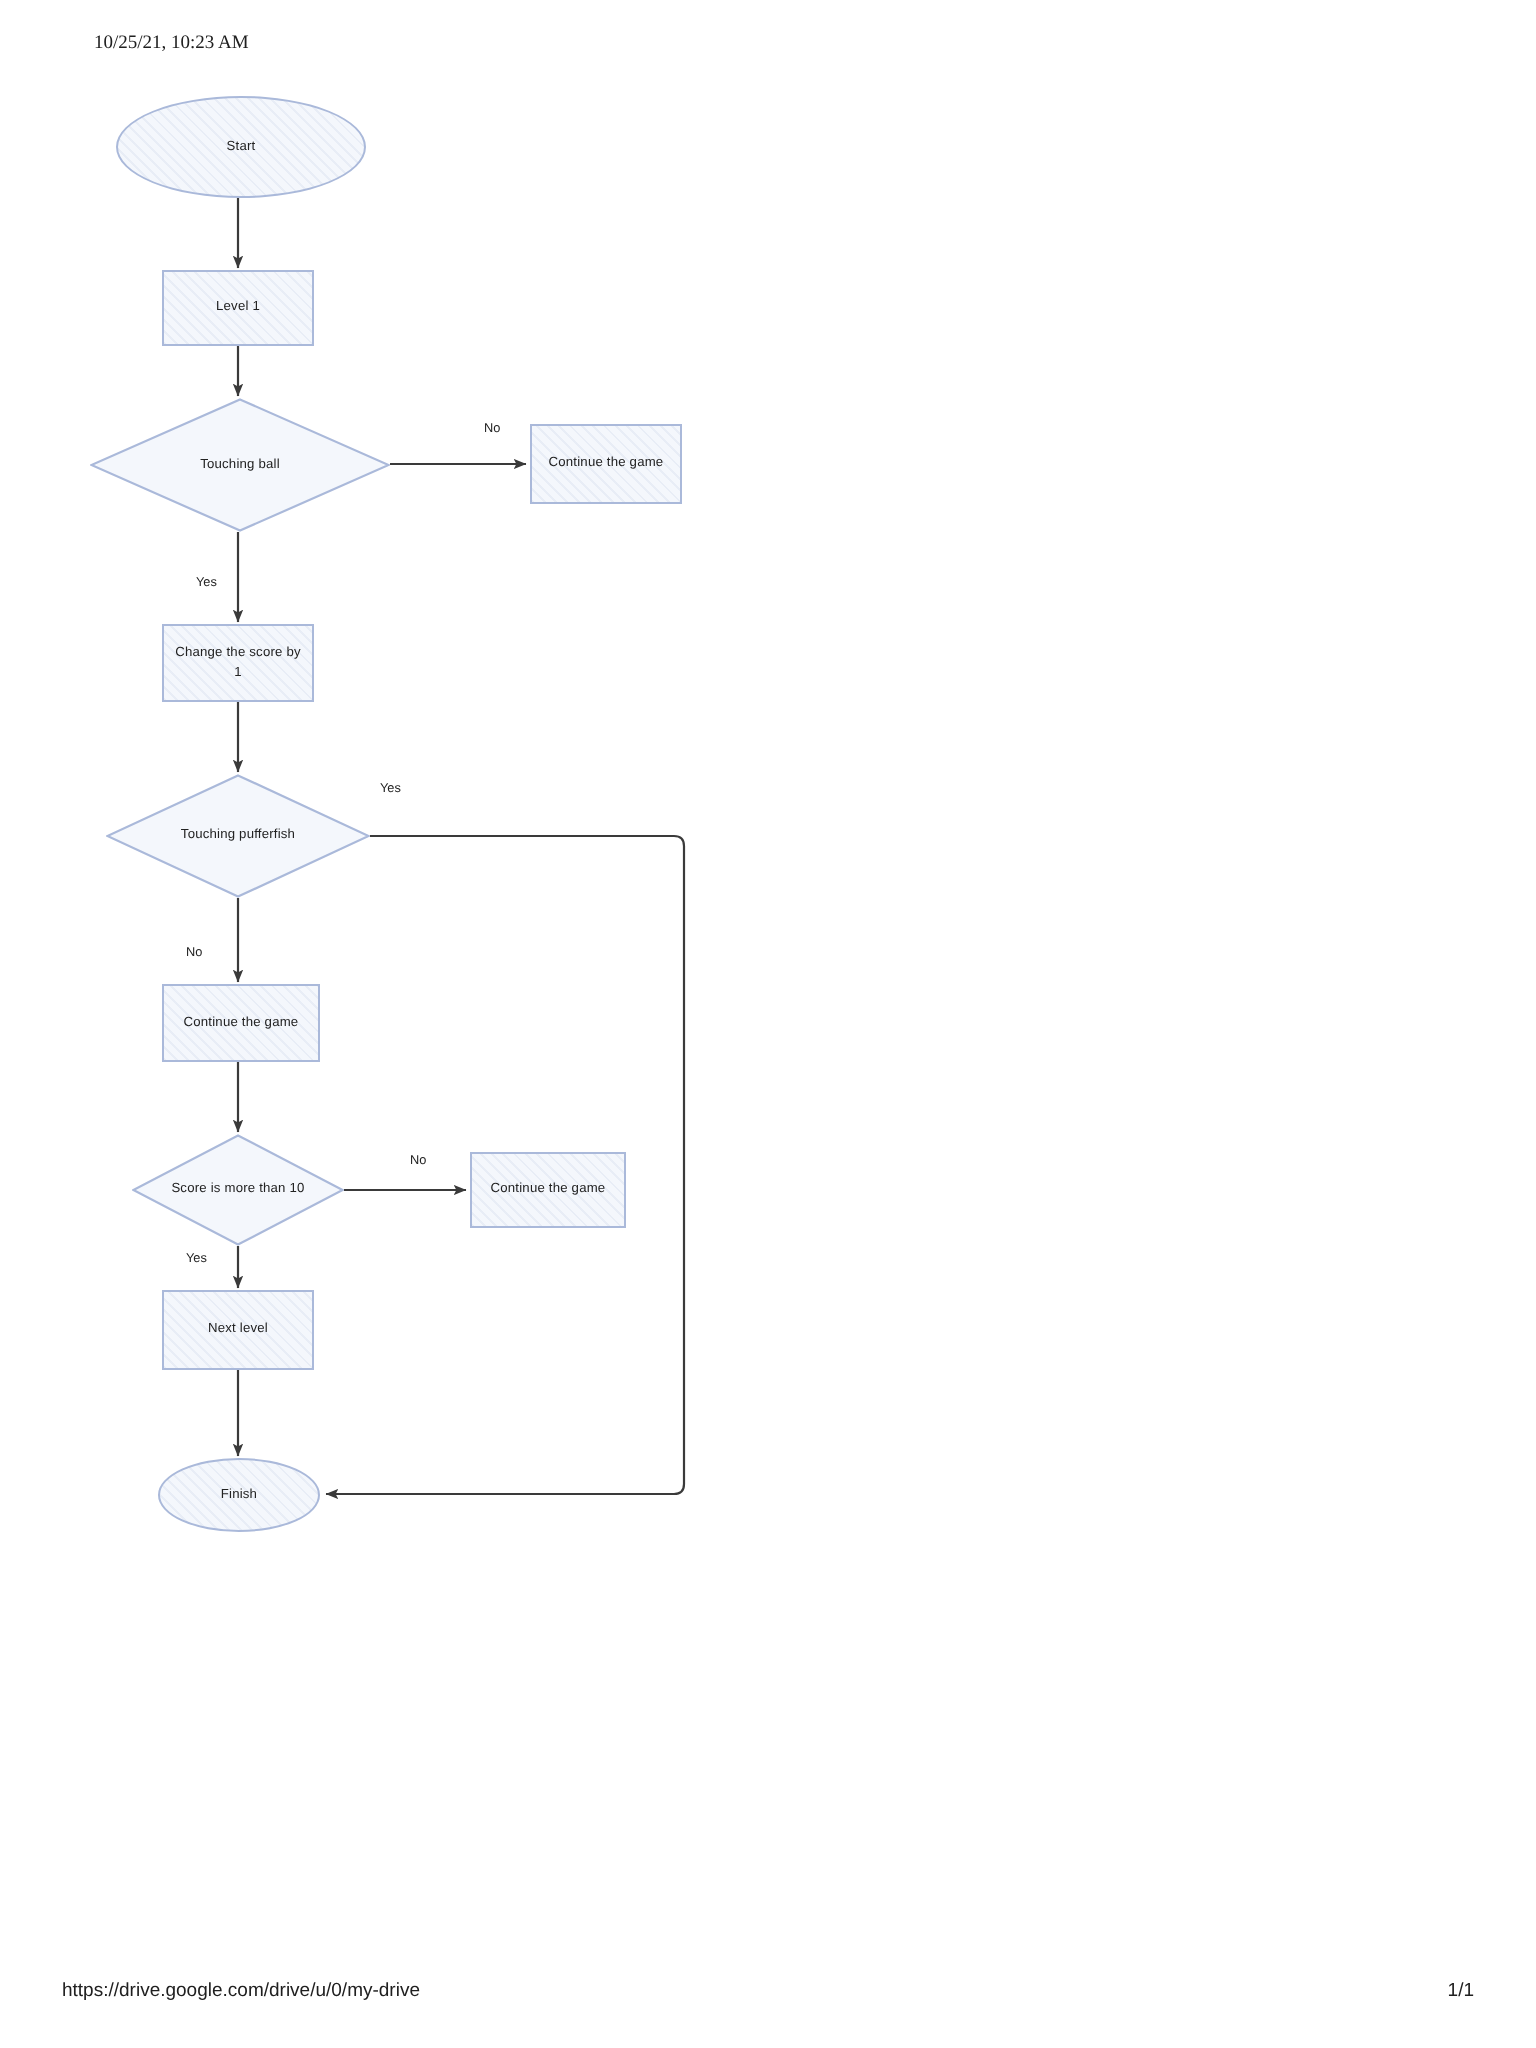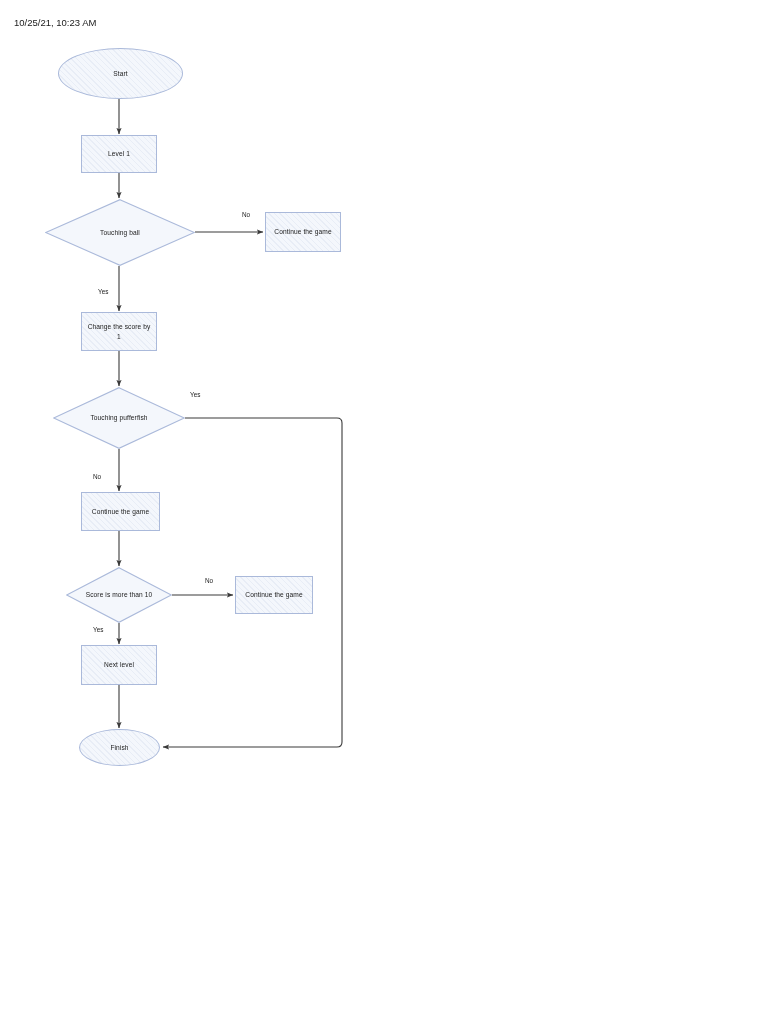--- a/index.html
+++ b/index.html
@@ -27,23 +27,24 @@
     position: absolute;
     top: 17px;
     left: 0;
     width: 768px;
     height: 14px;
     font-size: 9.5px;
     color: #202020;
   }
   .print-header .hdr-date {
     position: absolute;
-    left: 14px;
-    top: 0;
-    white-space: nowrap;
+    left: 47px;
+    top: 0;
+    white-space: nowrap;
+    font-family: Liberation Serif, serif;
   }
   .print-header .hdr-title {
     position: absolute;
     left: 0;
     top: 0;
     width: 768px;
     text-align: center;
     white-space: nowrap;
   }
   .print-footer {
@@ -230,14 +231,18 @@
 
     <span class="edge-label" style="left:242px; top:211px;">No</span>
     <span class="edge-label" style="left:98px; top:288px;">Yes</span>
     <span class="edge-label" style="left:190px; top:391px;">Yes</span>
     <span class="edge-label" style="left:93px; top:473px;">No</span>
     <span class="edge-label" style="left:205px; top:577px;">No</span>
     <span class="edge-label" style="left:93px; top:626px;">Yes</span>
 
   </div>
 
+  <div class="print-footer">
+    <span class="ftr-url">https://drive.google.com/drive/u/0/my-drive</span>
+    <span class="ftr-page">1/1</span>
+  </div>
 
 </div>
 
 </body></html>

